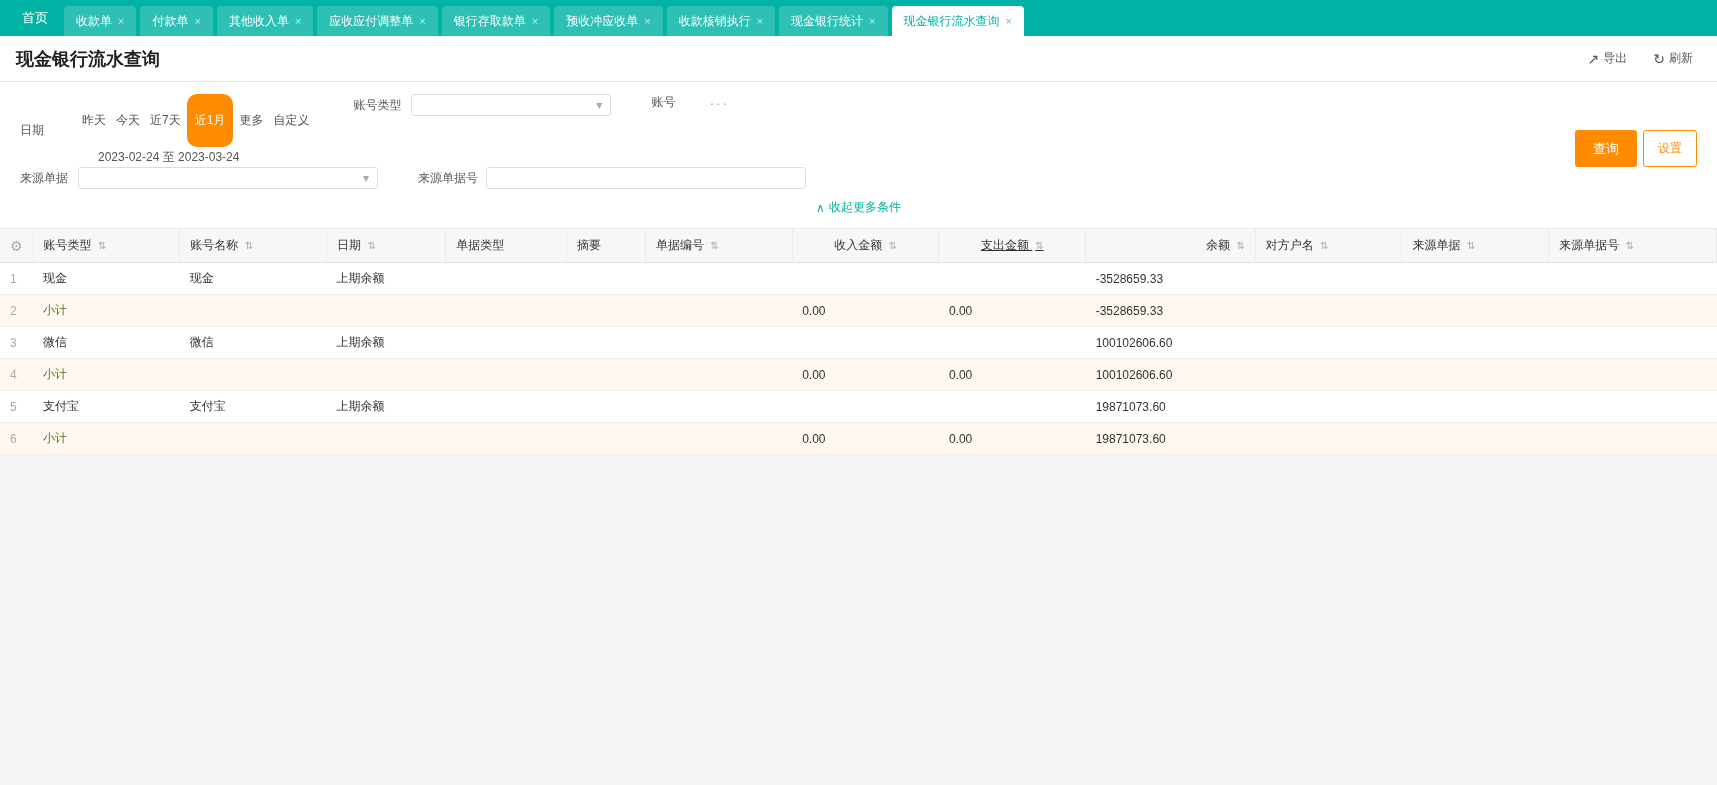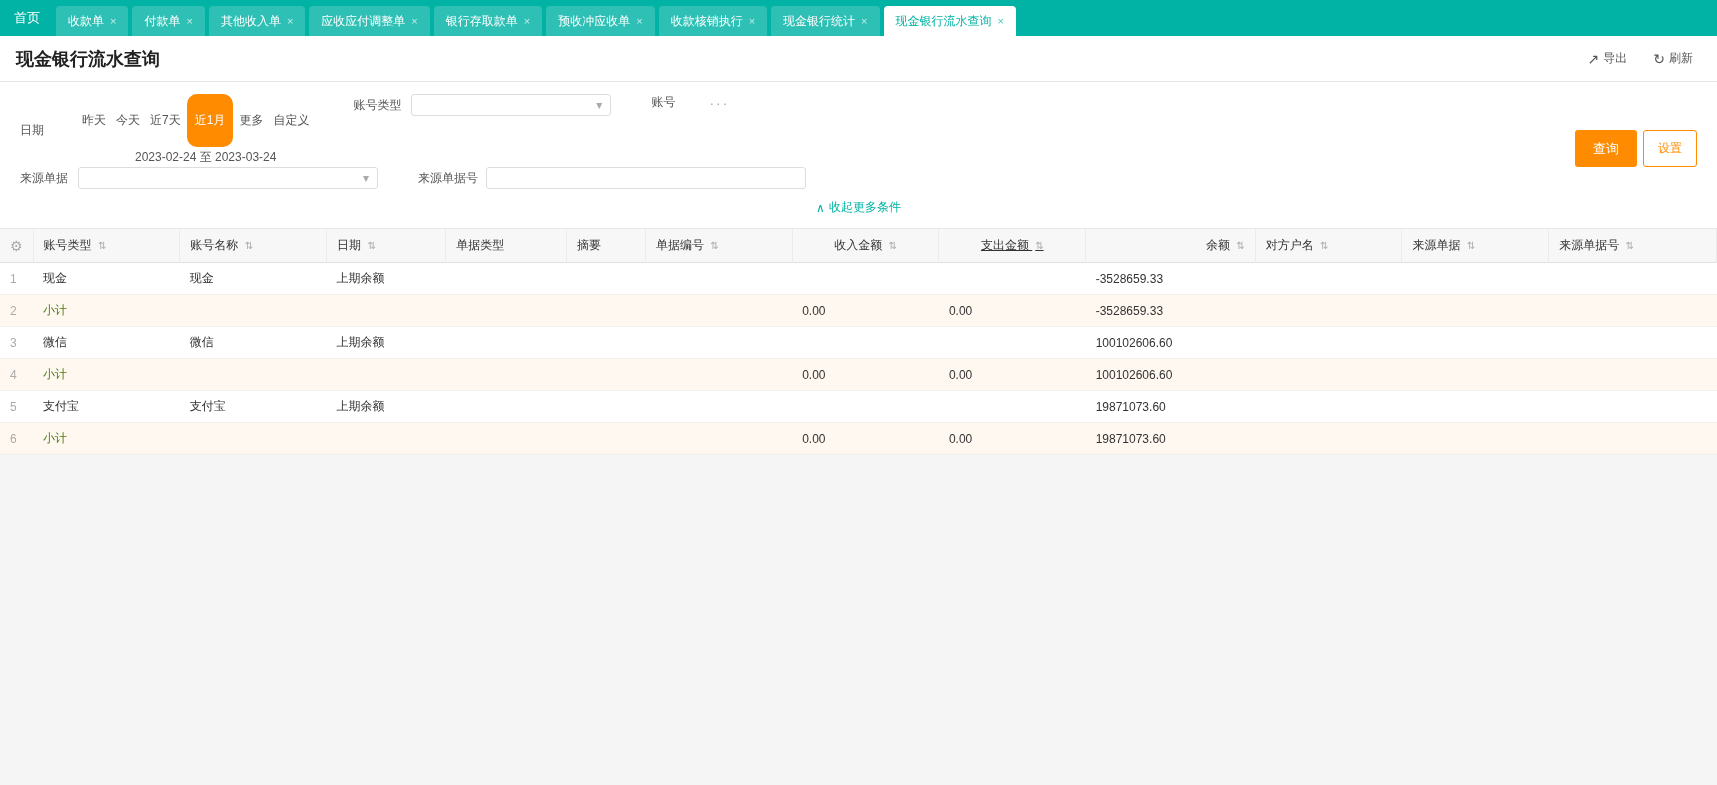--- a/index.html
+++ b/index.html
@@ -4,21 +4,21 @@
   <style>
     * { box-sizing: border-box; margin: 0; padding: 0; }
     body { font-family: 'Microsoft YaHei', Arial, sans-serif; font-size: 12px; background: #f5f5f5; color: #333; }
 
     
     .top-nav {
       display: flex;
       align-items: center;
       background: #00b3a4;
       height: 36px;
-      padding: 0 0;
+      padding: 0 8px;
       overflow: hidden;
     }
     .nav-home {
       color: #fff;
       padding: 0 14px;
       height: 36px;
       display: flex;
       align-items: center;
       font-size: 13px;
       cursor: pointer;
@@ -107,21 +107,20 @@
     .date-opt.active {
       background: #ff8c00;
       color: #fff;
       border-radius: 10px;
       padding: 18px 8px;
     }
     .date-range {
       font-size: 12px;
       color: #555;
       margin-left: 20px;
-      text-align: center;
     }
     .filter-select {
       display: flex;
       align-items: center;
       border: 1px solid #ddd;
       border-radius: 3px;
       padding: 3px 8px;
       min-width: 180px;
       background: #fff;
       cursor: pointer;

